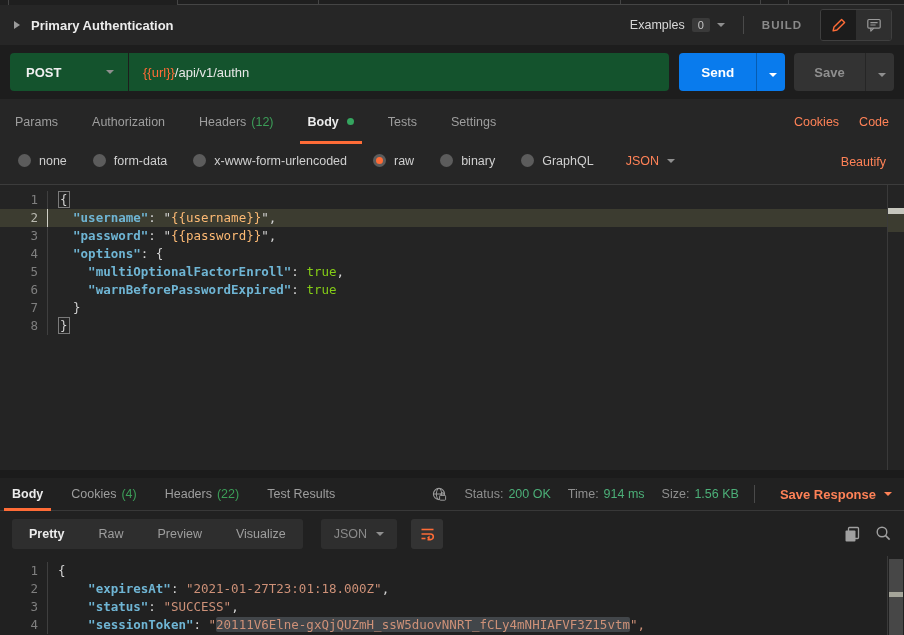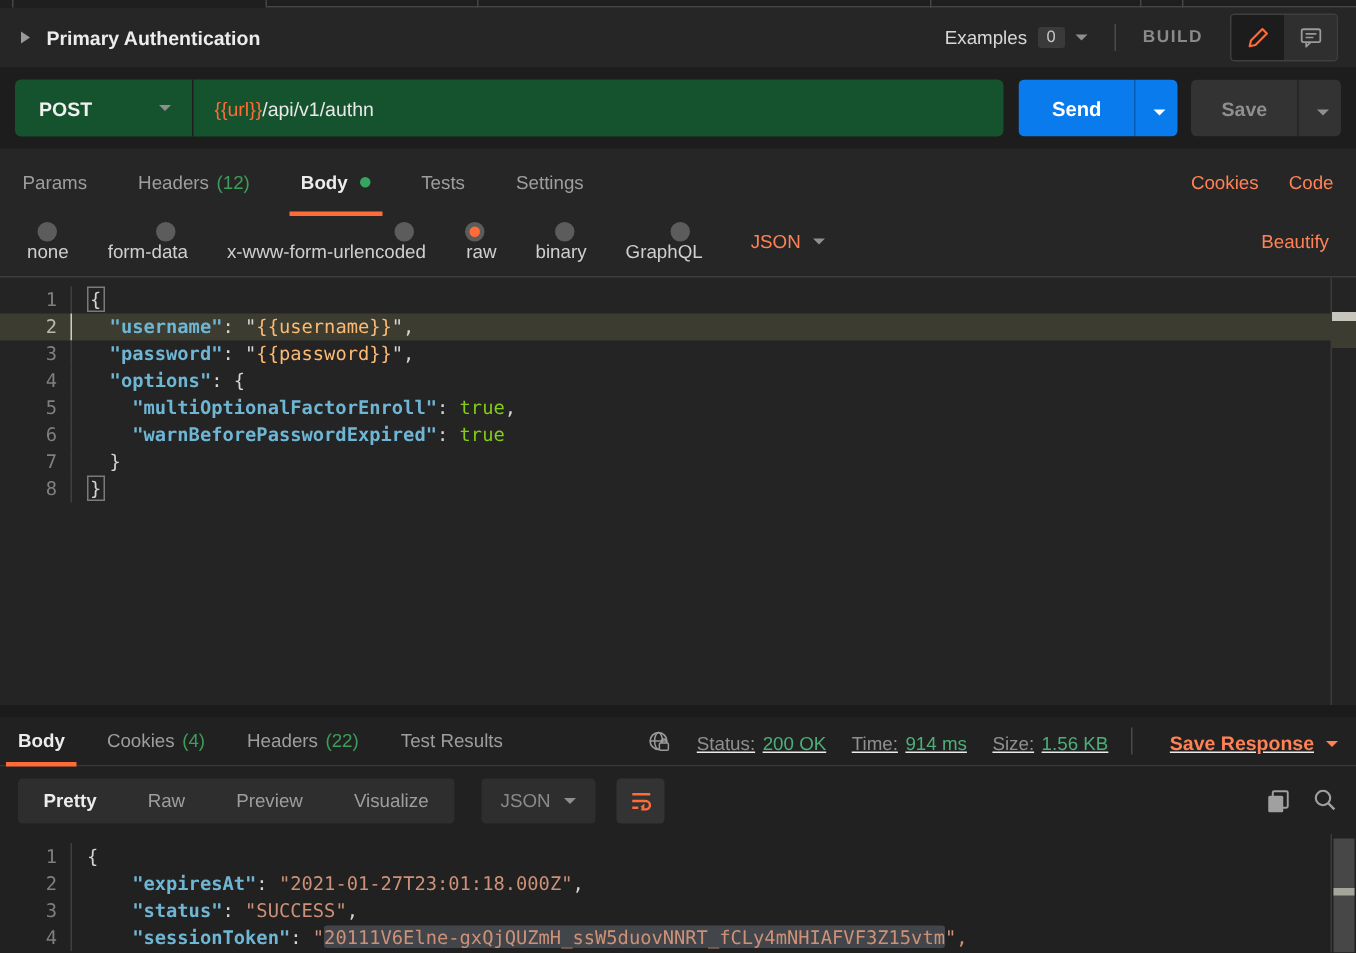--- a/index.html
+++ b/index.html
@@ -52,21 +52,21 @@
   .tab { position:relative; height:45px; display:flex; align-items:center; font-size:12.5px; color:#9e9e9e; margin-right:34px; cursor:pointer; white-space:nowrap; }
   .tab .count { color:#3c9e58; margin-left:5px; }
   .tab.active { color:#ececec; font-weight:600; }
   .tab.active::after { content:""; position:absolute; left:-8px; right:-8px; bottom:0; height:3px; background:#ff6c37; }
   .tab .dot { width:7px; height:7px; border-radius:50%; background:#35a55f; margin-left:8px; }
   .tabs-right { margin-left:auto; display:flex; gap:20px; }
   .link-orange { color:#ff8257; font-size:12.5px; cursor:pointer; }
 
   
   .mode-row { height:40px; background:#262626; display:flex; align-items:center; padding:0 18px 6px 18px; flex:0 0 auto; }
-  .radio-item { display:flex; align-items:flex-end; margin-right:26px; cursor:pointer;flex-direction:column; }
+  .radio-item { display:flex; align-items:flex-start; margin-right:26px; cursor:pointer; }
   .radio { width:13px; height:13px; border-radius:50%; background:#5c5c5c; margin-right:8px; position:relative; }
   .radio-item.selected .radio::after { content:""; position:absolute; left:3px; top:3px; width:7px; height:7px; border-radius:50%; background:#ff6c37; }
   .radio-label { font-size:12.5px; color:#cfcfcf; }
   .lang-select { display:flex; align-items:center; gap:8px; color:#ff8257; font-size:12.5px; margin-left:6px; cursor:pointer; }
   .mode-right { margin-left:auto; }
 
   
   .editor { position:relative; background:#242424; border-top:1px solid #3c3c3c; font-family:"DejaVu Sans Mono", monospace; font-size:12.5px; flex:0 0 auto; }
   .req-editor { height:286px; }
   .resp-editor { height:79px; background:#212121; border-top:none; }
@@ -89,21 +89,21 @@
   .scroll-col { position:absolute; top:0; right:0; bottom:0; width:17px; border-left:1px solid #3a3a3a; }
   .scroll-thumb { position:absolute; left:1px; right:1px; top:3px; bottom:0; background:#474747; }
   .scroll-mark { position:absolute; left:1px; right:1px; top:36px; height:5px; background:#a5a59a; }
 
   
   .section-gap { height:8px; background:#1b1b1b; flex:0 0 auto; }
 
   
   .resp-tabs { height:33px; background:#212121; display:flex; align-items:center; padding:0 12px; border-bottom:1px solid #383838; flex:0 0 auto; }
   .resp-tabs .tab { height:33px; margin-right:28px; }
-  .resp-meta { margin-left:auto; display:flex; align-items:flex-end; gap:9px; font-size:12.5px;text-decoration:underline; }
+  .resp-meta { margin-left:auto; display:flex; align-items:center; gap:9px; font-size:12.5px; }
   .meta-label { color:#8f8f8f; }
   .meta-value { color:#4caf78; }
   .meta-group { display:flex; gap:5px; margin-left:8px; }
   .save-response { display:flex; align-items:center; gap:8px; color:#ff8257; font-weight:600; font-size:13px; cursor:pointer; margin-left:10px; }
   .save-response .caret-down { border-top-color:#ff8257; }
 
   
   .resp-toolbar { height:45px; background:#212121; display:flex; align-items:center; padding:0 12px; flex:0 0 auto; }
   .segmented { display:flex; background:#2e2e2e; border-radius:3px; height:30px; align-items:center; }
   .segment { padding:0 17px; font-size:12.5px; color:#9e9e9e; line-height:30px; cursor:pointer; }
@@ -176,20 +176,23 @@
       <button class="btn-save">Save</button>
       <button class="btn-save caret-part"><i class="caret-down"></i></button>
     </div>
   </div>
 
   <nav class="req-tabs">
     <div class="tab">
         <span>Params</span>
       </div>
     <div class="tab">
+        <span>Authorization</span>
+      </div>
+    <div class="tab">
         <span>Headers</span>
         <span class="count">(12)</span>
       </div>
     <div class="tab active">
         <span>Body</span>
         <span class="dot"></span>
       </div>
     <div class="tab">
         <span>Tests</span>
       </div>

